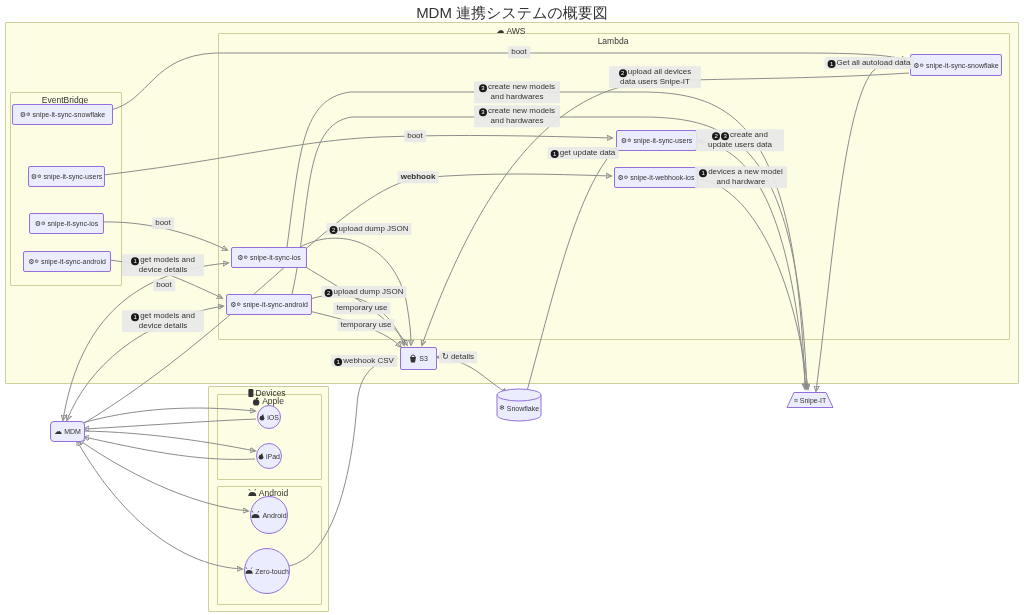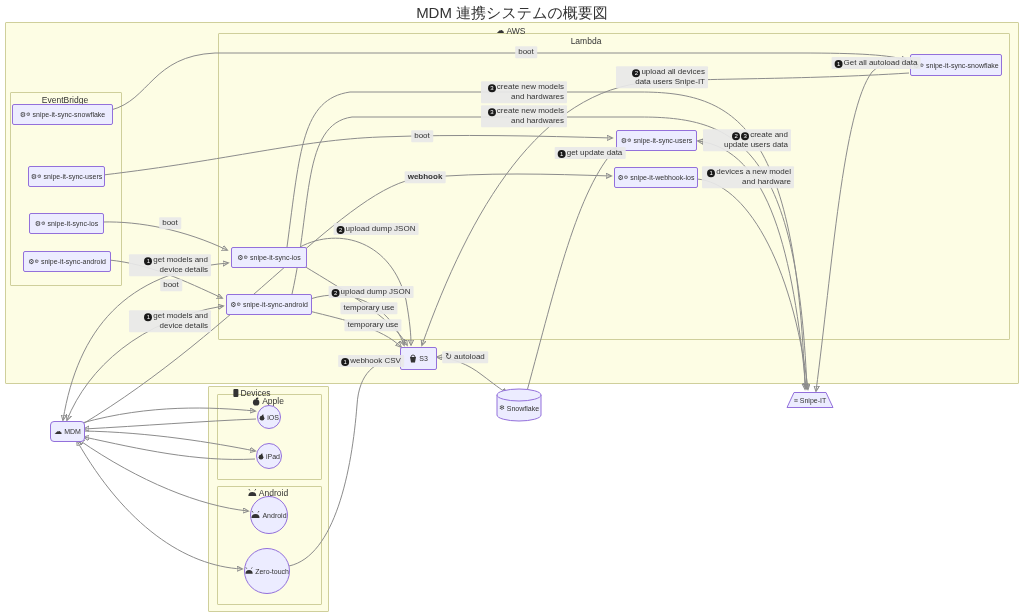--- a/index.html
+++ b/index.html
@@ -4,21 +4,21 @@
 <style>
   html,body{margin:0;padding:0;background:#ffffff;font-family:"Liberation Sans","DejaVu Sans",sans-serif;}
   #canvas{position:relative;width:1024px;height:615px;background:#ffffff;overflow:hidden;color:#333;}
   .title{position:absolute;left:512px;top:4px;transform:translateX(-50%);font-size:15px;color:#333;white-space:nowrap;text-align:center;}
   .box{position:absolute;background:#fdfde4;border:1px solid #cfcf9b;border-radius:1px;}
   .box-label{position:absolute;transform:translateX(-50%);font-size:8.5px;color:#333;white-space:nowrap;display:flex;align-items:center;gap:2px;}
   .node{position:absolute;background:#ececff;border:1px solid #9370db;border-radius:2px;display:flex;align-items:center;justify-content:center;gap:2px;font-size:7px;color:#333;white-space:nowrap;z-index:5;}
   .circle{position:absolute;background:#ececff;border:1px solid #9370db;border-radius:50%;display:flex;align-items:center;justify-content:center;gap:2px;font-size:7px;color:#333;white-space:nowrap;z-index:5;}
   .shape{position:absolute;z-index:5;}
   .shape-label{position:absolute;transform:translate(-50%,-50%);font-size:7px;color:#333;white-space:nowrap;z-index:6;display:flex;align-items:center;gap:2px;}
-  .elabel{position:absolute;transform:translate(-50%,-50%);background:rgba(232,232,232,0.92);color:#333;font-size:8px;line-height:1.2;padding:1px 3px;text-align:right;z-index:7;border-radius:1px;margin-left:7px;}
+  .elabel{position:absolute;transform:translate(-50%,-50%);background:rgba(232,232,232,0.92);color:#333;font-size:8px;line-height:1.2;padding:1px 3px;text-align:center;z-index:7;border-radius:1px;}
   .elabel.wide{white-space:normal;}
   .elabel.nw{white-space:nowrap;}
   .badge{display:inline-flex;width:8px;height:8px;border-radius:50%;background:#1a1a1a;color:#fff;font-size:6px;line-height:8px;align-items:center;justify-content:center;vertical-align:-1px;margin-right:1px;}
   .gear1{font-size:7px;line-height:1;}
   .gear2{font-size:5px;line-height:1;margin-left:-2px;vertical-align:-2px;}
   .cloud{font-size:8px;line-height:1;}
   svg.edges{position:absolute;left:0;top:0;z-index:4;}
   svg.edges path{fill:none;stroke:#8c8c8c;stroke-width:1;}
   .tablet{display:inline-block;width:5px;height:8px;background:#333;border-radius:1px;}
   .icon-svg{display:inline-block;vertical-align:middle;}
@@ -34,27 +34,27 @@
   <div class="box" style="left:218px;top:33px;width:790px;height:305px;"></div>
   <div class="box" style="left:10px;top:92px;width:110px;height:192px;"></div>
   <div class="box" style="left:208px;top:386px;width:119px;height:224px;"></div>
   <div class="box" style="left:217px;top:394px;width:103px;height:84px;"></div>
   <div class="box" style="left:217px;top:486px;width:103px;height:117px;"></div>
 
   <div class="box-label" style="left:511px;top:26px;">
     <span class="cloud">☁</span>
     <span>AWS</span>
   </div>
-  <div class="box-label" style="left:586px;top:36px;justify-content:flex-end;">
+  <div class="box-label" style="left:613px;top:36px;justify-content:flex-end;">
     <span>Lambda</span>
   </div>
   <div class="box-label" style="left:65px;top:95px;">
     <span>EventBridge</span>
   </div>
-  <div class="box-label" style="left:252px;top:388px;">
+  <div class="box-label" style="left:267px;top:388px;">
     <span class="tablet"></span>
     <span>Devices</span>
   </div>
   <div class="box-label" style="left:268px;top:396px;">
     <svg class="icon-svg" width="8" height="9" viewBox="0 0 8 9">
         <circle cx="4" cy="5.4" r="3.2" fill="#333"></circle>
         <ellipse cx="5" cy="1.6" rx="1.4" ry="0.9" fill="#333" transform="rotate(-35 5 1.6)"></ellipse>
       </svg>
     <span>Apple</span>
   </div>
@@ -252,19 +252,19 @@
   </div>
 
   <div class="elabel nw" style="left:869px;top:63px;">
     <span class="badge">1</span><span>Get all autoload data</span>
   </div>
   <div class="elabel wide" style="left:655px;top:77px;width:86px;">
     <span class="badge">2</span><span>upload all devices data users Snipe-IT</span>
   </div>
 
   <div class="elabel nw" style="left:458px;top:357px;">
-    <span>↻</span> <span>autoload</span>
+    <span>↻</span> <span>details</span>
   </div>
   <div class="elabel nw" style="left:364px;top:361px;">
     <span class="badge">1</span><span>webhook CSV</span>
   </div>
 
 </div>
 
 </body></html>

